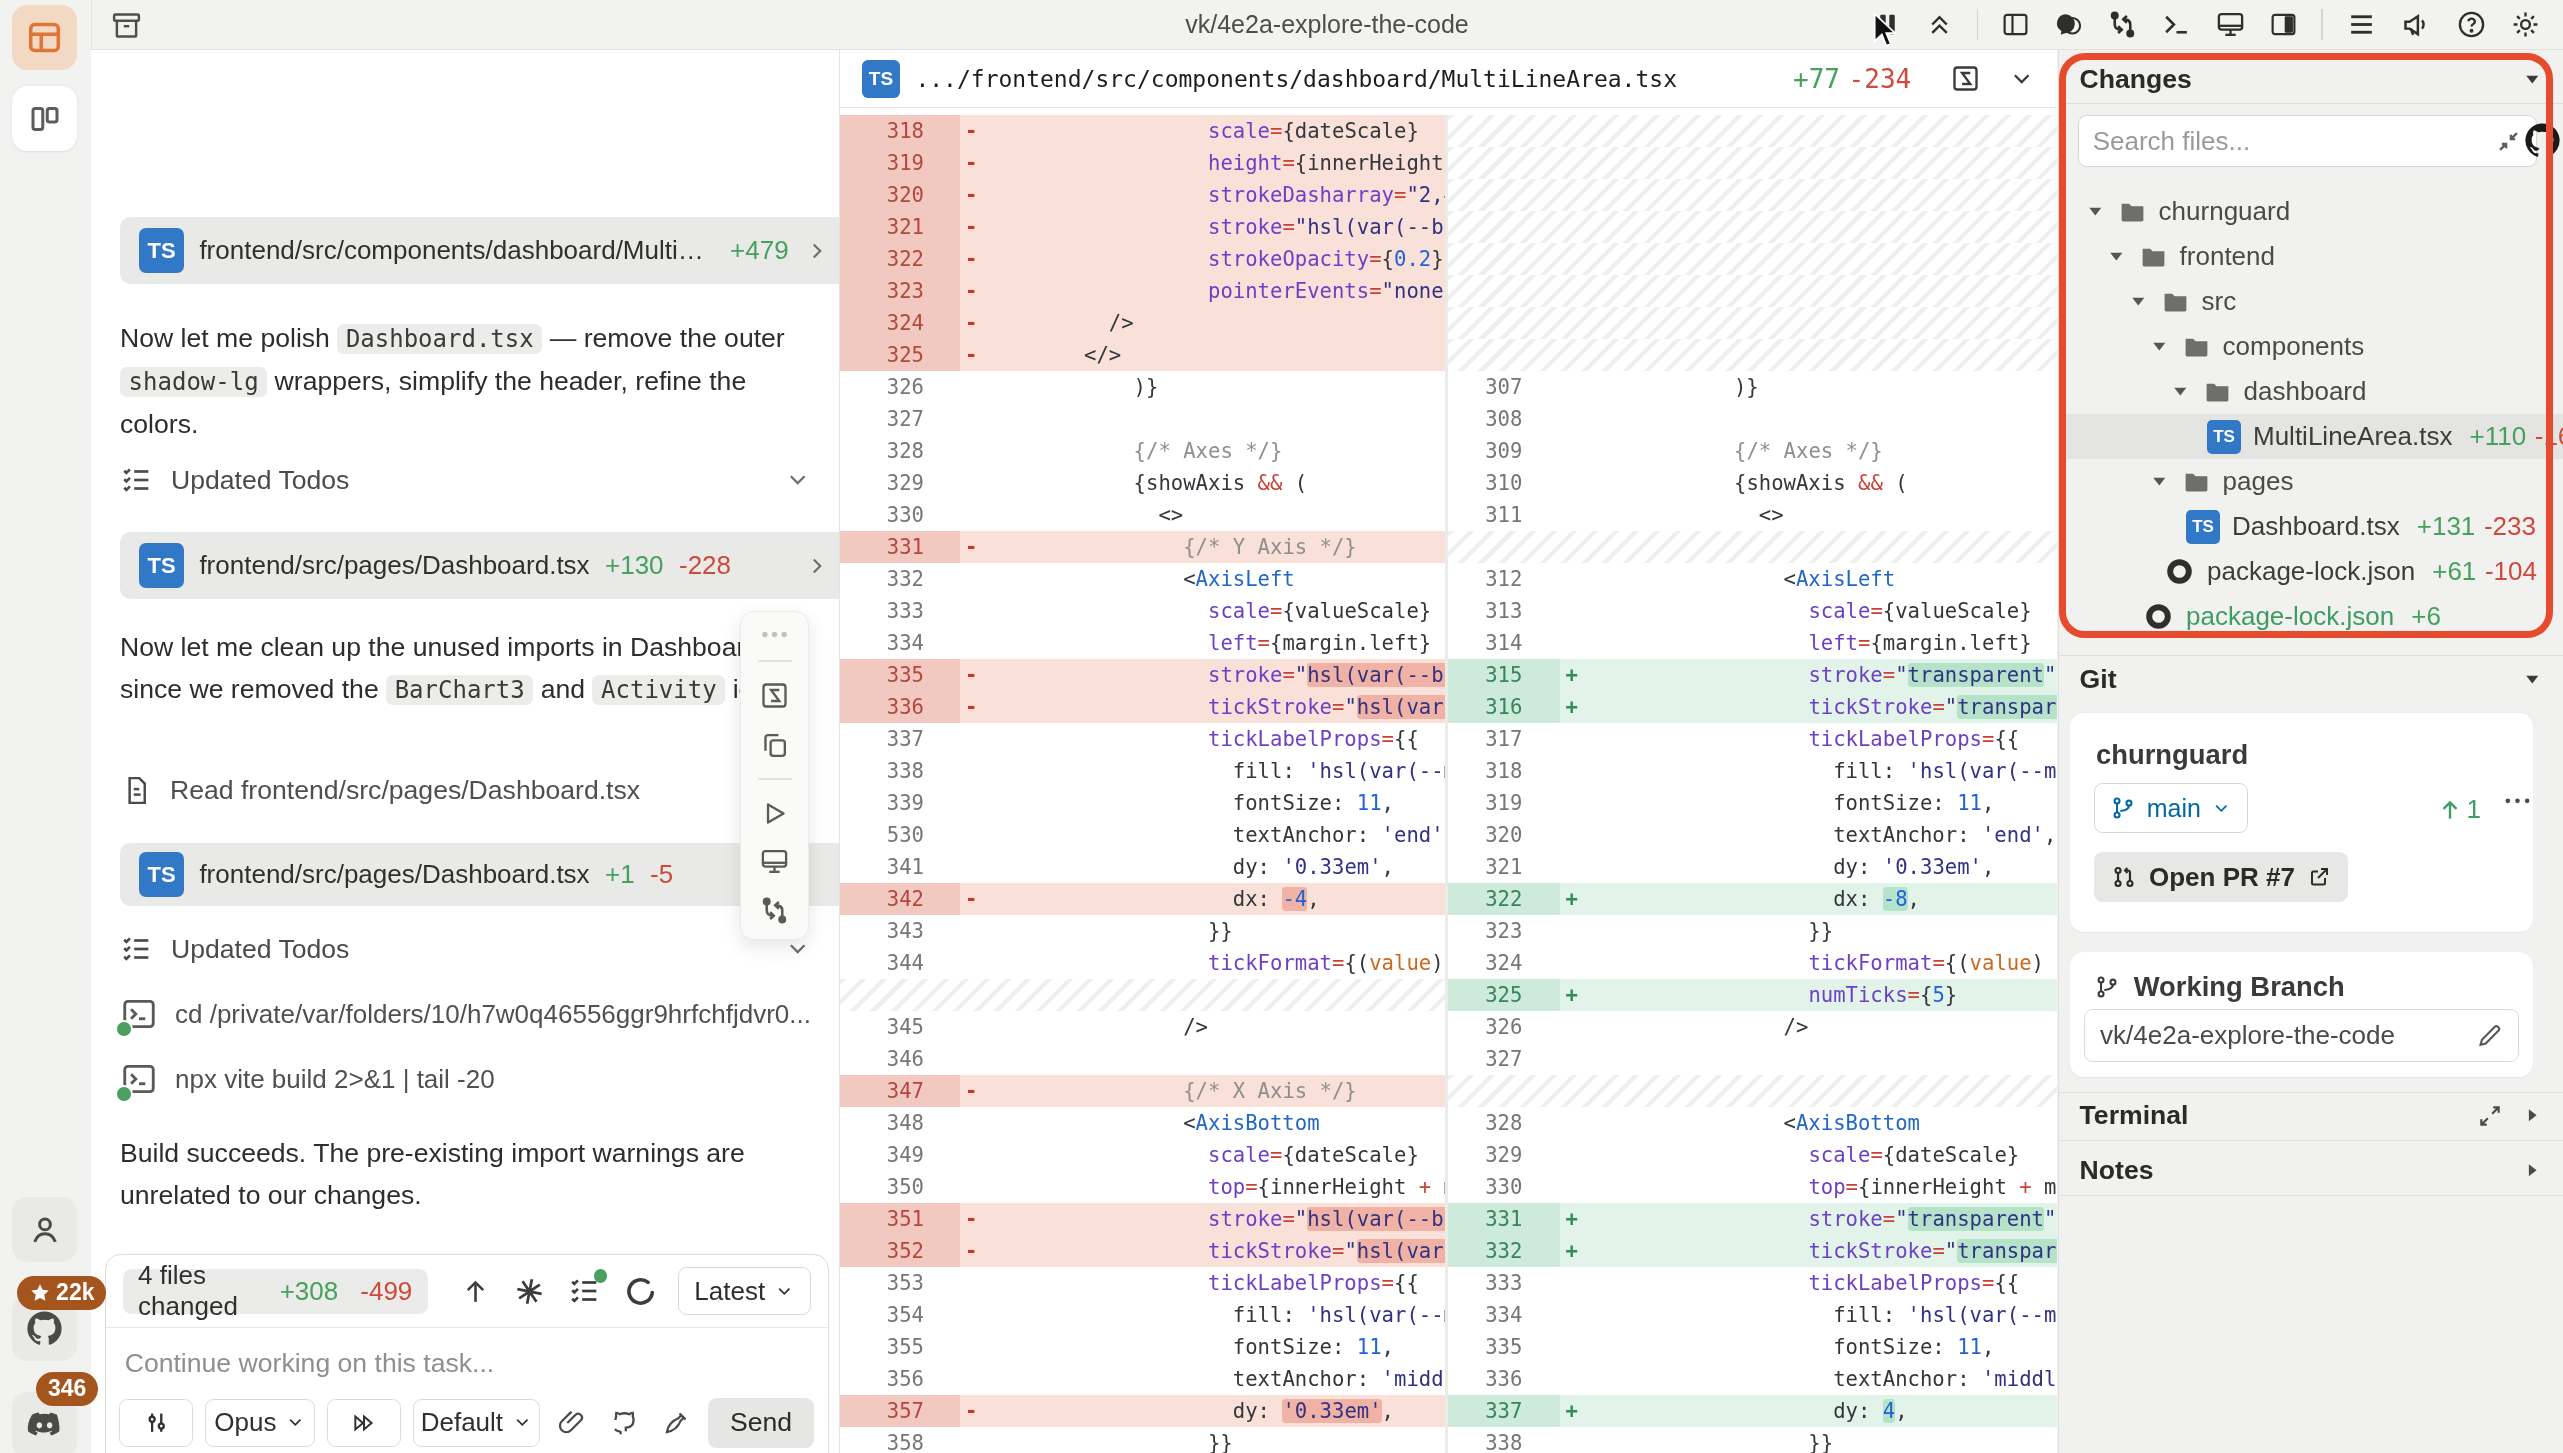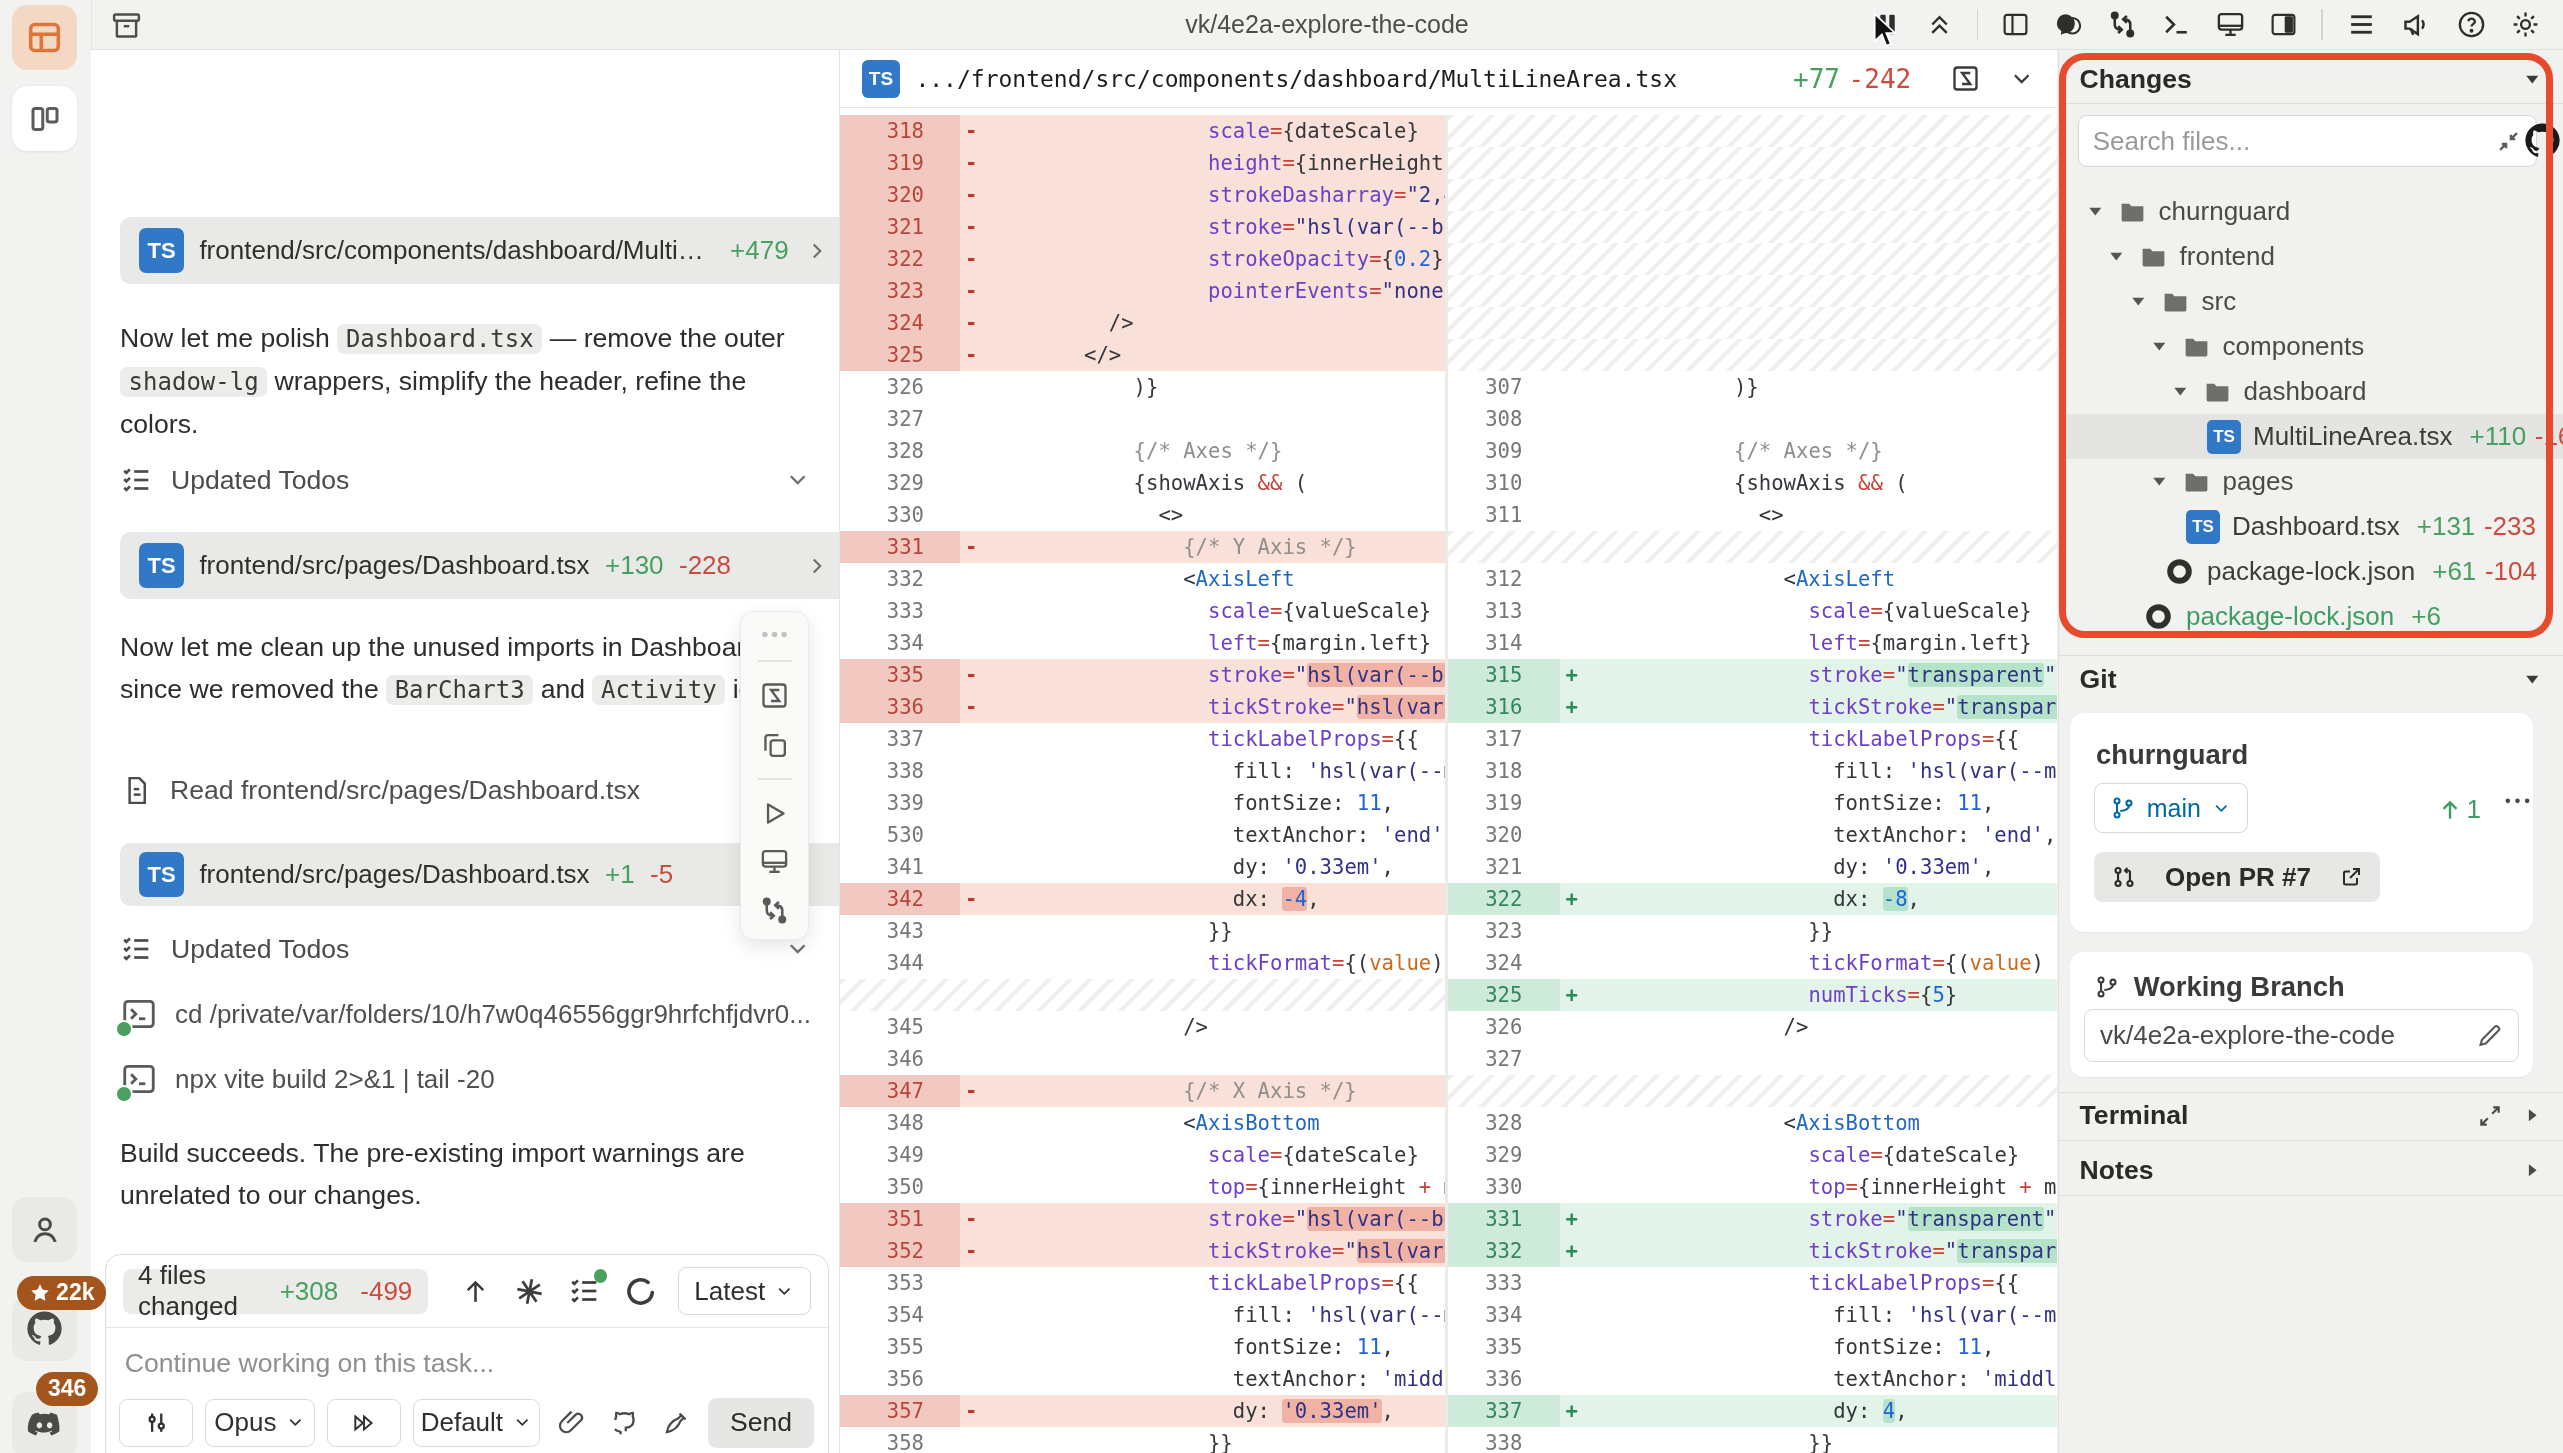--- a/index.html
+++ b/index.html
@@ -105,21 +105,21 @@
   .trow .cnt{display:flex;gap:8.6px;font-size:25px;margin-left:5.1px}
   .trow .tsbadge{width:34px;height:34px;font-size:17px;border-radius:5.1px}
   .trow .green{color:#3f9c63}
   .gitcard{position:absolute;left:11px;width:463px;background:#fff;border-radius:13.7px;box-shadow:0 0.9px 1.7px rgba(0,0,0,.05)}
   .gc-title{font-size:27.4px;font-weight:bold;color:#3a3a38;padding:26px 26px 0}
   .branchbtn{position:absolute;left:24px;top:70px;height:48px;border:1.7px solid #d6d6d4;border-radius:8.6px;background:#fff;
              display:flex;align-items:center;gap:10.3px;padding:0 15.4px;font-size:25px;color:#0369a1}
   .ahead{position:absolute;left:367px;top:81px;color:#3f9c63;font-size:26px;display:flex;align-items:center;gap:3.4px}
   .gc-ellip{position:absolute;left:433px;top:81px;color:#4a4a48}
   .prbtn{position:absolute;left:24px;top:139px;height:50px;background:#e7e7e5;border-radius:8.6px;display:flex;align-items:center;
-         gap:28px;padding:0 17px;font-size:26px;font-weight:bold;color:#2b2b29}
+         gap:12px;padding:0 17px;font-size:26px;font-weight:bold;color:#2b2b29}
   .wbhead{display:flex;align-items:center;gap:13.7px;font-size:27.4px;font-weight:bold;color:#3a3a38;padding:19px 0 0 24px}
   .wbinput{position:absolute;left:13.7px;top:57px;right:13.7px;height:51px;border:1.7px solid #d9d9d7;border-radius:8.6px;background:#fff;
            display:flex;align-items:center;padding:0 15.4px;font-size:26px;color:#4a4a48}
   .wbinput .pencil{margin-left:auto;color:#5a5a58}
   .collhead{position:absolute;left:0;right:0;height:43px;display:flex;align-items:center;padding:0 20.6px;
             font-size:26.6px;font-weight:bold;color:#2a2a28}
   .collhead .hicons{margin-left:auto;display:flex;align-items:center;gap:19px;color:#4a4a48}
   .redbox{position:absolute;left:2059px;top:53px;width:494px;height:585px;border:7.7px solid #e74b2d;border-radius:26px;
           box-sizing:border-box;z-index:40;pointer-events:none}
 </style>
@@ -530,21 +530,21 @@
       </div>
     </div>
   </div>
 
   <div class="diffp">
     <div class="dhead">
       <span class="tsbadge">TS</span>
       <span class="dpath">.../frontend/src/components/dashboard/MultiLineArea.tsx</span>
       <span class="dcounts">
         <span class="plus">+77</span>
-        <span class="minus">-242</span>
+        <span class="minus">-234</span>
       </span>
       <span class="dhead-ic">
         <span>
             <svg width="33" height="33" viewBox="0 0 24 24" fill="none" stroke="currentColor" stroke-width="1.7">
               <rect x="4" y="4" width="16" height="16" rx="2"></rect>
               <path d="M15.5 8h-6l6 8h-6"></path>
             </svg>
           </span>
         <span>
             <svg width="27.4" height="27.4" viewBox="0 0 24 24" fill="none" stroke="currentColor" stroke-width="2">

